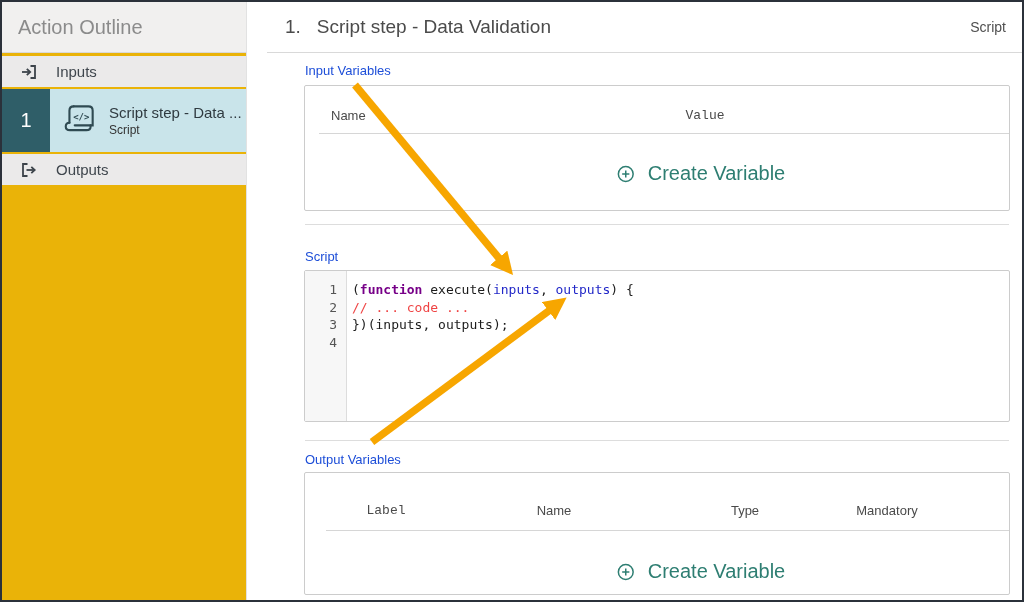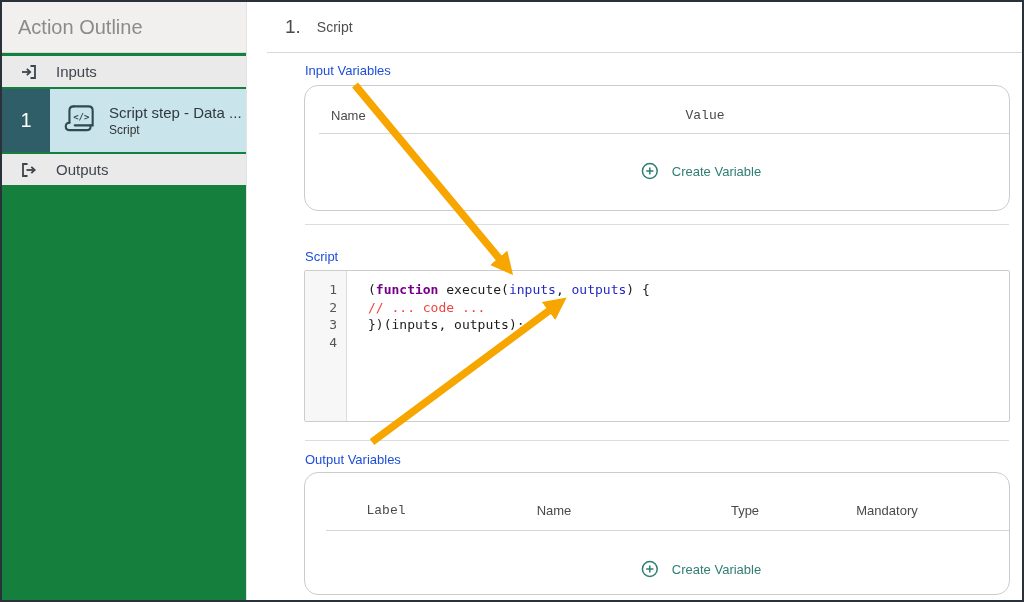--- a/index.html
+++ b/index.html
@@ -2,21 +2,21 @@
 <html><head>
 <meta charset="utf-8">
 <style>
   * { margin:0; padding:0; box-sizing:border-box; }
   body { background:#fff; font-family:"Liberation Sans", sans-serif; }
   .screen { position:relative; width:1024px; height:602px; border:2px solid #2b313a;
             background:#fff; overflow:hidden; }
 
   
   .sidebar { position:absolute; left:0; top:0; width:245px; height:100%;
-             background:#15803d; border-right:1px solid #e2e2e2; }
+             background:#eab308; border-right:1px solid #e2e2e2; }
   .sb-header { height:51px; background:#f1f0ef; border-bottom:1px solid #d9d9d9;
                display:flex; align-items:center; padding-left:16px;
                font-size:20px; color:#8b8b8b; }
   .sb-items { padding-top:3px; }
   .sb-row { display:flex; align-items:center; height:31px; margin-bottom:2px;
             background:#ebeaea; cursor:pointer; }
   .sb-row.gray { background:#c8c7c7; }
   .sb-row .sb-icon { width:54px; display:flex; justify-content:center; align-items:center; }
   .sb-row .sb-label { font-size:15px; color:#3f464d; }
   .sb-selected { display:flex; align-items:stretch; height:63px; margin-bottom:2px;
@@ -32,40 +32,40 @@
   
   .main { position:absolute; left:265px; top:0; width:755px; height:100%; background:#fff; }
   .main-header { height:51px; border-bottom:1px solid #d9d9d9; display:flex;
                  align-items:center; padding:0 16px 0 18px; }
   .step-num { font-size:19px; color:#4b4b4b; margin-right:16px; }
   .m-title { font-size:19px; color:#4b4b4b; flex:1; }
   .type-label { font-size:14px; color:#4f4f4f; }
 
   .section-label { position:absolute; left:38px; font-size:13px; color:#1d4ed8; }
   .panel-box { position:absolute; left:37px; width:706px; background:#fff;
-               border:1px solid #ccc; border-radius:14px; }
+               border:1px solid #ccc; border-radius:2px; }
   .col-head { position:absolute; font-size:13px; color:#4a4a4a; transform:translateX(-50%); }
   .col-head.left-fixed { transform:none; }
   .box-divider { position:absolute; right:0; border-top:1px solid #d6d6d6; }
   .hr { position:absolute; left:38px; width:704px; border-top:1px solid #ddd; }
 
   .create-link { position:absolute; left:396px; transform:translateX(-50%);
                  display:flex; align-items:center; gap:13px; color:#2e7e72;
-                 font-size:13px; font-weight:500; cursor:pointer; white-space:nowrap; }
+                 font-size:20px; font-weight:500; cursor:pointer; white-space:nowrap; }
 
   
   .script-box { position:absolute; left:37px; top:268px; width:706px; height:152px;
                 border:1px solid #ccc; border-radius:2px; background:#fff; cursor:text; }
   .gutter { position:absolute; left:0; top:0; bottom:0; width:42px; background:#f7f7f7;
             border-right:1px solid #ddd; padding-top:10px; }
   .gutter div { font-family:"DejaVu Sans Mono", monospace; font-size:13px; color:#555;
                 line-height:17.5px; text-align:right; padding-right:9px; }
   .code-area { position:absolute; left:43px; top:10px; right:0;
                font-family:"DejaVu Sans Mono", monospace; font-size:13px; color:#1b1b1b; }
-  .code-line { white-space:pre; line-height:17.5px; min-height:17.5px; padding-left:20px; }
+  .code-line { white-space:pre; line-height:17.5px; min-height:17.5px; padding-left:4px; }
   .code-line .kw  { color:#770088; font-weight:bold; }
   .code-line .var { color:#2228c8; }
   .code-line .cmt { color:#ef4444; }
 
   
   .overlay { position:absolute; left:0; top:0; width:1024px; height:602px;
              pointer-events:none; }
 </style>
 </head>
 <body>
@@ -119,20 +119,21 @@
         <span class="sb-label">Outputs</span>
       </div>
 
     </div>
   </div>
 
   <div class="main">
 
     <div class="main-header">
       <span class="step-num">1.</span>
+      <span class="m-title">Script step - Data Validation</span>
       <span class="type-label">Script</span>
     </div>
 
     <div class="section-label" style="top:61px;">Input Variables</div>
     <div class="panel-box" style="top:83px; height:126px;">
       <span class="col-head left-fixed" style="left:26px; top:22px;">Name</span>
       <span class="col-head" style="left:400px; top:22px;font-family:Liberation Mono, monospace;">Value</span>
       <div class="box-divider" style="left:14px; top:47px;"></div>
       <div class="create-link" style="top:76px;">
         <svg width="18" height="18" viewBox="0 0 18 18" fill="none" stroke="#2e7e72" stroke-width="1.5">

